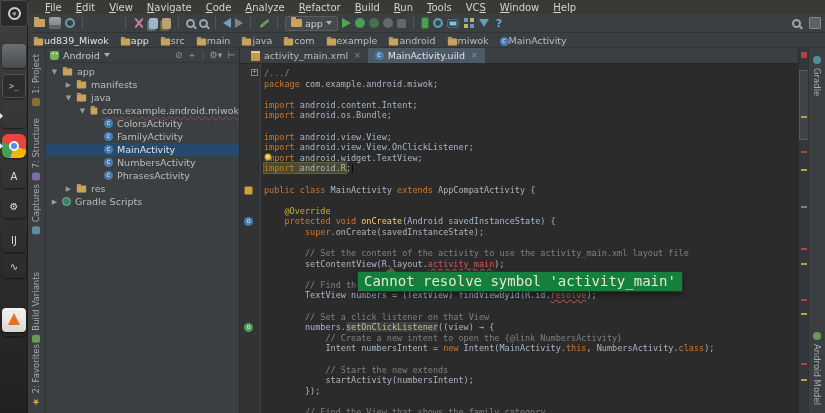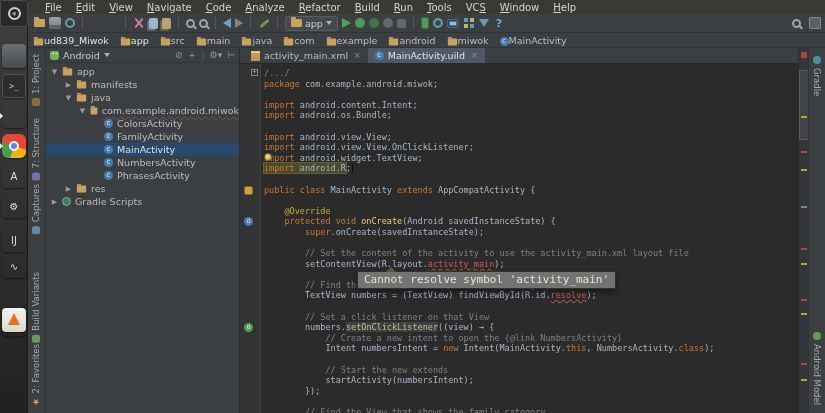--- a/index.html
+++ b/index.html
@@ -103,21 +103,21 @@
   .tk-k{color:#cc7832}.tk-d{color:#a9b7c6}.tk-c{color:#808080}.tk-a{color:#bbb529}.tk-m{color:#ffc66d}
   .tk-e{color:#cf5b56;text-decoration:underline wavy #cf5b56 1px;text-underline-offset:1px}
   .tk-hl{background:#404040;color:#b8c49a}
   .hlbox{background:#4b4a2d;box-shadow:0 0 0 1px #63603a}
   .cursor{display:inline-block;width:1.5px;height:9px;background:#0c0c0c;vertical-align:text-bottom;margin:0 0.5px}
   .foldbox{position:absolute;right:2px;top:1px;width:7px;height:7px;border:1px solid #8a8a8a;background:#2b2b2b;color:#bdbdbd;font-size:7px;line-height:5px;text-align:center}
   .gut-class{position:absolute;left:4px;top:1px;width:9px;height:9px;border-radius:2px;background:#caa144;border:1px solid #8a6b22}
   .gut-override{position:absolute;left:4px;top:1px;width:9px;height:9px;border-radius:50%;background:#4a7ab0;color:#dfe9f5;font-size:7px;line-height:9px;text-align:center}
   .gut-overriding{position:absolute;left:4px;top:1px;width:9px;height:9px;border-radius:50%;background:#4f9e58;color:#eaf6ec;font-size:7px;line-height:9px;text-align:center}
   .bulb{position:absolute;left:24px;margin-top:-1px;width:8px;height:8px;border-radius:50%;background:radial-gradient(circle at 40% 35%,#f2e27e,#d2a636);border:1px solid #7c6a1f;z-index:3}
-  .tooltip{position:absolute;z-index:5;background:#737373;border:1px solid #30312a;color:#e6e6d3;font-size:11px;padding:1px 6px 2px;white-space:nowrap;box-shadow:0 3px 6px rgba(0,0,0,.45)}
+  .tooltip{position:absolute;z-index:5;background:#15803d;border:1px solid #30312a;color:#e6e6d3;font-size:14px;padding:1px 6px 2px;white-space:nowrap;box-shadow:0 3px 6px rgba(0,0,0,.45)}
   .tooltip::before{content:"";position:absolute;top:-5px;left:28px;width:0;height:0;border-left:5px solid transparent;border-right:5px solid transparent;border-bottom:5px solid #5a5d45}
 
   
   .stripe{width:10px;flex:none;background:#33363a;position:relative;border-left:1px solid #2b2b2b}
   .err-ind{position:absolute;top:4px;left:2px;width:6px;height:6px;background:#b4433f;border-radius:1px}
   .s-mark{position:absolute;left:2px;width:6px;height:2px}
   .s-thumb{position:absolute;left:0;width:10px;background:rgba(255,255,255,.07);border:1px solid rgba(255,255,255,.12)}
 </style>
 </head>
 <body>

